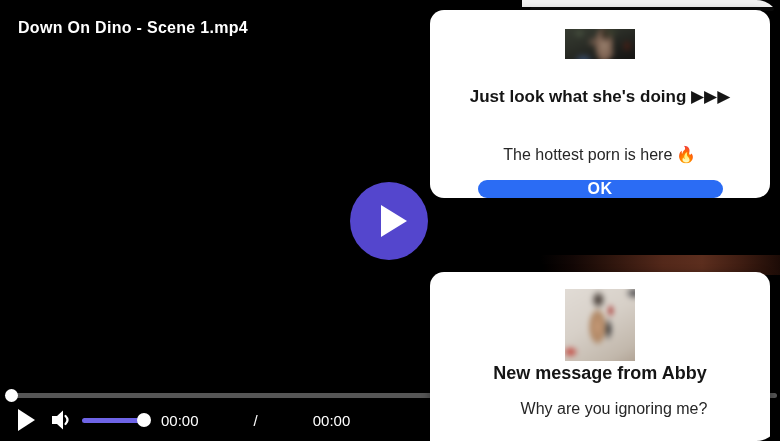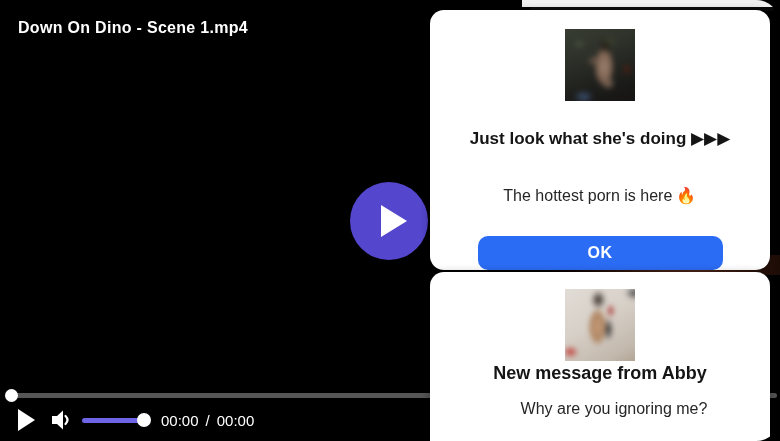--- a/index.html
+++ b/index.html
@@ -25,36 +25,36 @@
 
   .ctrl-play { position:absolute; left:18px; top:409px; width:0; height:0;
                border-left:17px solid #fff; border-top:11px solid transparent;
                border-bottom:11px solid transparent; background:none; cursor:pointer; }
   .volume-btn { position:absolute; left:50px; top:408px; width:24px; height:24px;
                 background:none; border:none; cursor:pointer; }
   .vol-track { position:absolute; left:82px; top:418px; width:62px; height:5px;
                background:#6e64e6; border-radius:3px; cursor:pointer; }
   .vol-thumb { position:absolute; left:137px; top:413px; width:14px; height:14px;
                background:#fff; border-radius:50%; cursor:pointer; }
-  .time { position:absolute; left:161px; top:412px; color:#fff; font-size:15px; display:flex; }
+  .time { position:absolute; left:161px; top:412px; color:#fff; font-size:15px; display:flex;gap:48px; }
   .time .sep { margin:0 7px; }
 
   
   .top-strip { position:absolute; left:522px; top:0; width:258px; height:7px; background:#f0f0f0; }
   .top-strip-bar { position:absolute; left:530px; top:7px; width:244px; height:4px;
                    background:#0a0a0a; border-radius:2px; }
   .gap-image { position:absolute; left:520px; top:255px; width:260px; height:20px;
                background:linear-gradient(90deg,#000 0%,#000 8%,#120705 20%,#2e150d 35%,
                           #53281a 55%,#5c2e1e 70%,#3f1d12 85%,#1c0b06 100%); }
 
   
   .popup { position:absolute; left:430px; width:340px; background:#fff; border-radius:14px;
            box-shadow:0 2px 10px rgba(0,0,0,.4); display:flex; flex-direction:column;
            align-items:center; z-index:2; text-align:center; }
-  .popup-1 { top:10px; height:260px; }
+  .popup-1 { top:10px; height:188px; }
   .popup-2 { top:272px; height:200px; }
 
   .thumb { width:70px; height:72px; overflow:hidden; position:relative; }
   .popup-1 .thumb { margin-top:19px; }
   .popup-2 .thumb { margin-top:17px; }
   .thumb-inner { position:absolute; top:-6px; left:-6px; right:-6px; bottom:-6px; filter:blur(2.5px); }
   .thumb1 .thumb-inner {
     background:
       radial-gradient(ellipse 14px 10px at 62% 22%, #3a3f2e 0%, transparent 70%),
       radial-gradient(ellipse 9px 12px at 57% 26%, #20140e 0%, transparent 75%),
@@ -77,21 +77,21 @@
       linear-gradient(150deg, #e3ded8 0%, #d7d0c8 45%, #c2b8ac 80%, #a8998a 100%);
   }
 
   .popup-title { font-size:17px; font-weight:bold; color:#151515; line-height:1.35; }
   .popup-1 .popup-title { margin-top:27px; }
   .popup-2 .popup-title { font-size:18px; }
   .popup-sub { font-size:16px; color:#262626; line-height:1.3; }
   .popup-1 .popup-sub { margin-top:36px; }
   .popup-2 .popup-sub { margin-top:14px;margin-left:28px; }
 
-  .ok-btn { margin-top:29px; width:245px; height:34px; border:none; border-radius:10px;
+  .ok-btn { margin-top:14px; width:245px; height:34px; border:none; border-radius:10px;
             background:#2b6cf4; color:#fff; font-weight:bold; font-size:16px;
             font-family:inherit; cursor:pointer; letter-spacing:.4px; }
 </style>
 </head>
 <body>
 
 <div class="stage">
 
   <div>
     <div class="video-title">Down On Dino - Scene 1.mp4</div>

